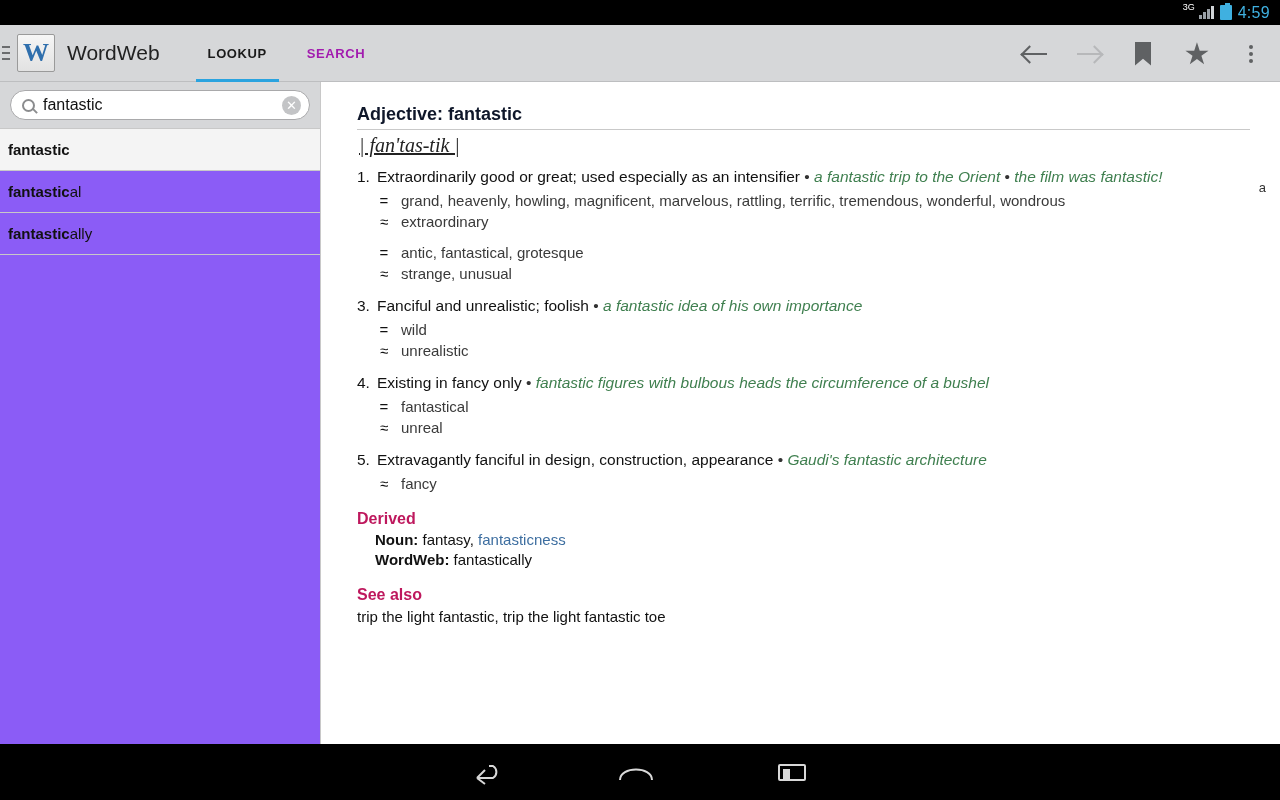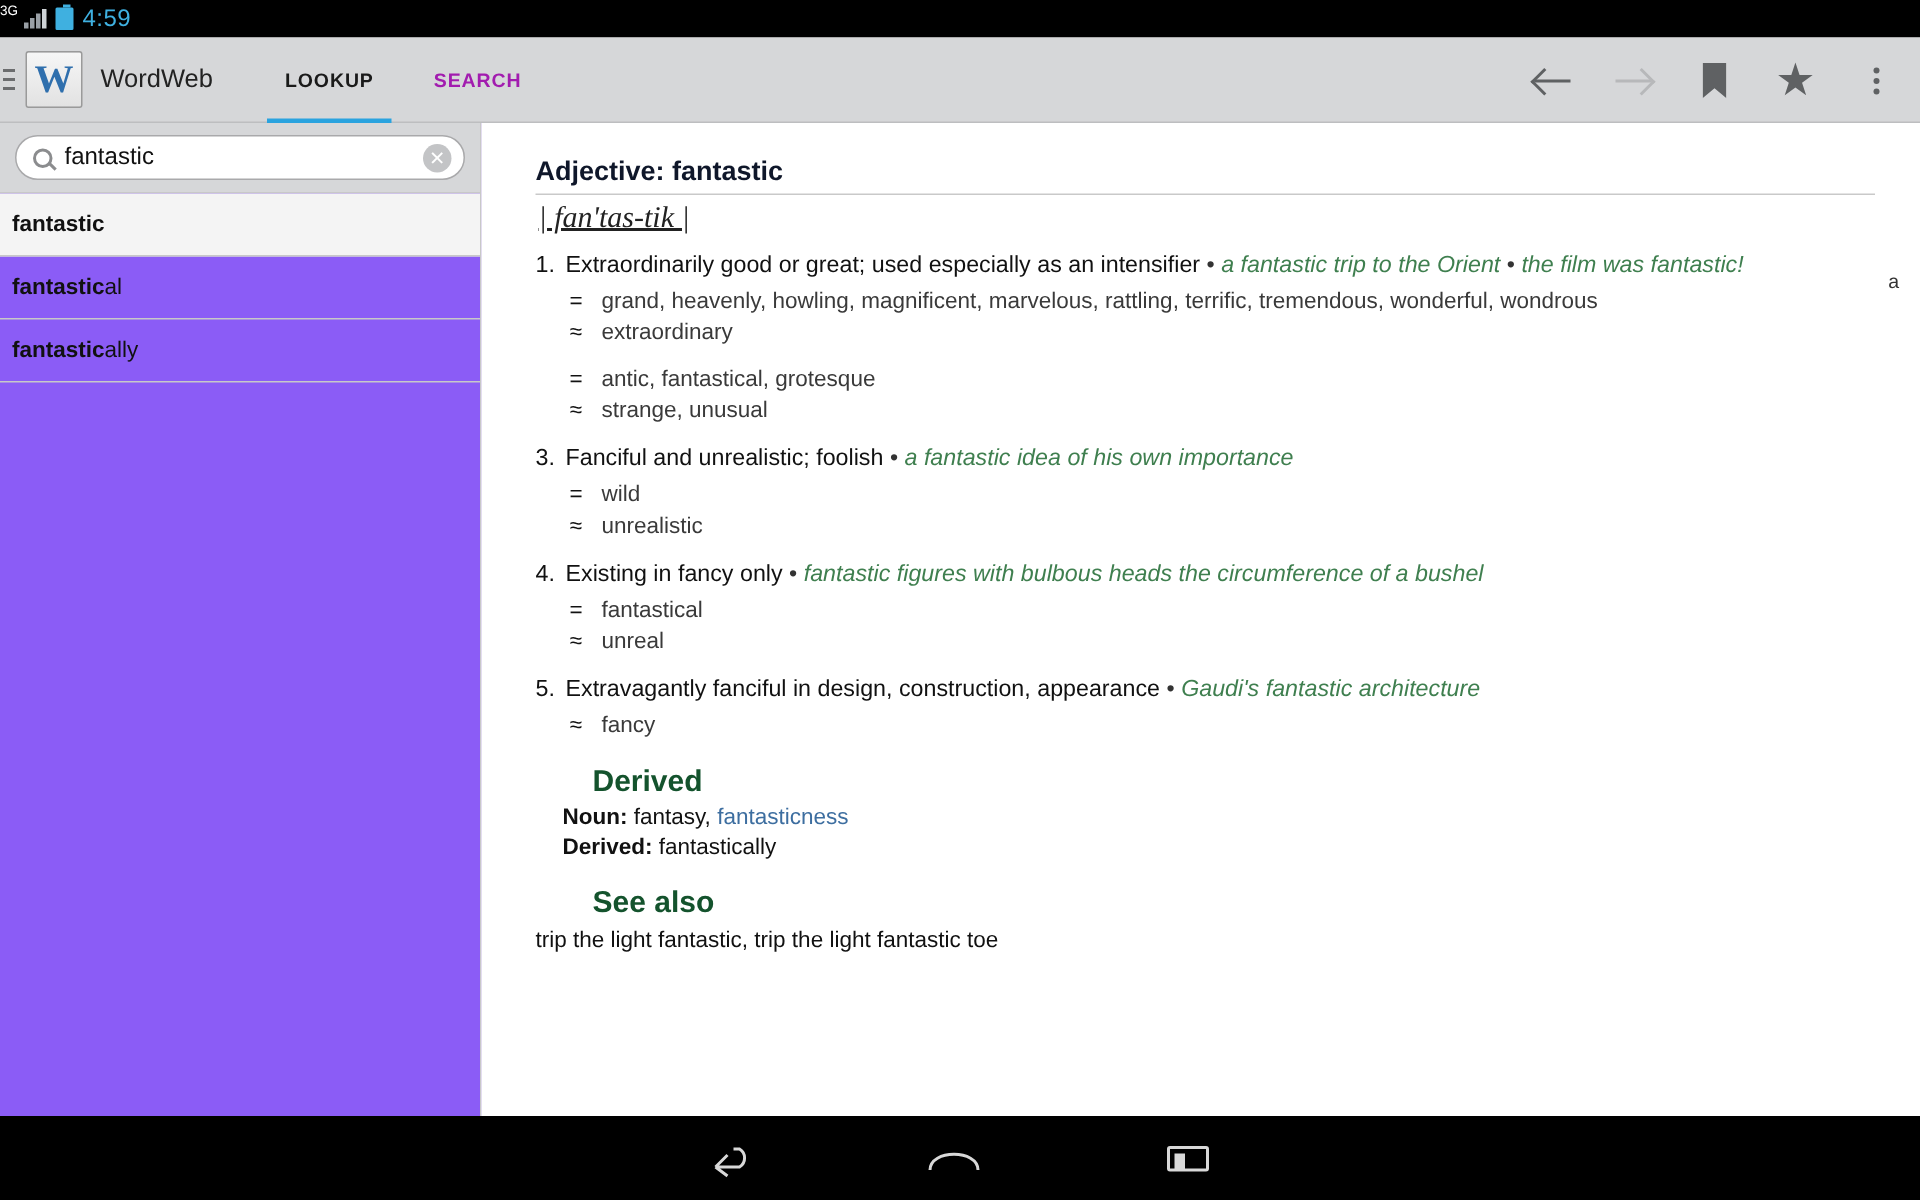--- a/index.html
+++ b/index.html
@@ -7,21 +7,21 @@
     width: 1280px; height: 800px;
     font-family: "Liberation Sans", sans-serif;
     background: #ffffff;
     overflow: hidden;
   }
   #root { width: 1280px; height: 800px; position: relative; background:#fff; }
 
   
   .statusbar {
     height: 25px; background: #000; color: #fff;
-    display: flex; align-items: center; 
+    display: flex; align-items: center; justify-content: flex-end;
     padding-right: 10px; gap: 6px;
   }
   .statusbar .net-label { font-size: 9px; line-height:9px; position:relative; top:-5px; }
   .sig-bars { display:flex; align-items:flex-end; gap:1px; height:13px; margin-left:-2px;}
   .sig-bars i { display:block; width:3px; background:#9aa0a6; }
   .sig-bars i:nth-child(1){height:4px;}
   .sig-bars i:nth-child(2){height:7px;}
   .sig-bars i:nth-child(3){height:10px;}
   .sig-bars i:nth-child(4){height:13px; background:#cfd3d6;}
   .batt { width:12px; height:15px; border:2px solid #3fb0e0; background:#3fb0e0; position:relative; border-radius:1px;}
@@ -39,21 +39,21 @@
   .app-logo {
     width:38px; height:38px; margin-left:7px;
     background: linear-gradient(#f6f6f6,#e2e2e2);
     border:1px solid #9a9a9a; border-radius:2px;
     display:flex; align-items:center; justify-content:center;
   }
   .app-logo span {
     font-family:"Liberation Serif", serif; font-weight:bold; font-size:26px;
     color:#2f6fad; line-height:1;
   }
-  .app-title { font-size:17px; color:#222; margin-left:12px; }
+  .app-title { font-size:21px; color:#222; margin-left:12px; }
   .tabs { display:flex; align-items:stretch; height:57px; margin-left:28px; }
   .tab {
     padding: 0 20px; display:flex; align-items:center;
     font-size:13px; font-weight:bold; letter-spacing:.6px; color:#a21caf;
     position:relative; cursor:pointer;
   }
   .tab.active { color:#1a1a1a; }
   .tab.active:after {
     content:""; position:absolute; left:8px; right:8px; bottom:0; height:3px; background:#2aa3df;
   }
@@ -111,21 +111,21 @@
   }
   .pron { font-family:"Liberation Serif", serif; font-style:italic; font-size:20px; color:#222; margin:4px 0 10px 2px;text-decoration:underline;}
   .senses { list-style:none; }
   .sense { margin-bottom:14px; }
   .sense-line { font-size:15.5px; color:#111; line-height:1.35; }
   .sense-num { display:inline-block; width:20px; color:#111; }
   .bullet { color:#333; }
   .example { color:#3f7f4f; font-style:italic; }
   .syn-row { margin-left:20px; margin-top:4px; font-size:15px; color:#3a3a3a; display:flex; gap:10px;}
   .syn-sym { width:14px; color:#111; text-align:center; flex:none; }
-  .section-title { color:#14532d; font-weight:bold; font-size:20px; margin-top:18px;margin-left:38px; }
+  .section-title { color:#be185d; font-weight:bold; font-size:16px; margin-top:18px; }
   .derived-row { font-size:15px; margin-left:18px; margin-top:3px; color:#111; }
   .derived-row b { font-weight:bold; }
   .derived-row .lnk { color:#3d6ea0; }
   .seealso-text { font-size:15px; color:#111; margin-top:4px; }
 
   
   .navbar {
     position:absolute; bottom:0; left:0; width:1280px; height:56px; background:#000;
     display:flex; align-items:center; justify-content:center; gap:120px;
   }
@@ -292,21 +292,21 @@
 
       </ul>
 
       <div class="section-title">Derived</div>
       <div class="derived-row">
         <b>Noun:</b>
         <span>fantasy,</span>
         <span class="lnk">fantasticness</span>
       </div>
       <div class="derived-row">
-        <b>Derived:</b>
+        <b>WordWeb:</b>
         <span>fantastically</span>
       </div>
 
       <div class="section-title">See also</div>
       <div class="seealso-text">trip the light fantastic, trip the light fantastic toe</div>
     </div>
   </div>
 
   <div class="navbar">
     <div class="nav-back">

